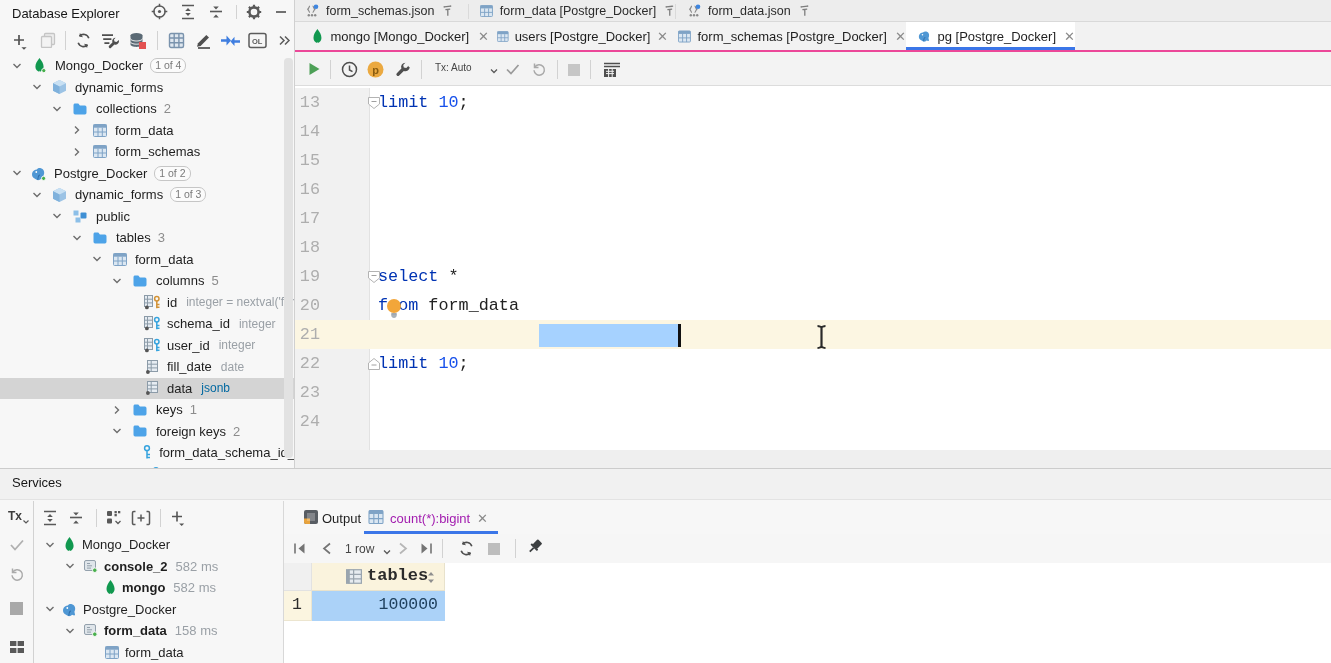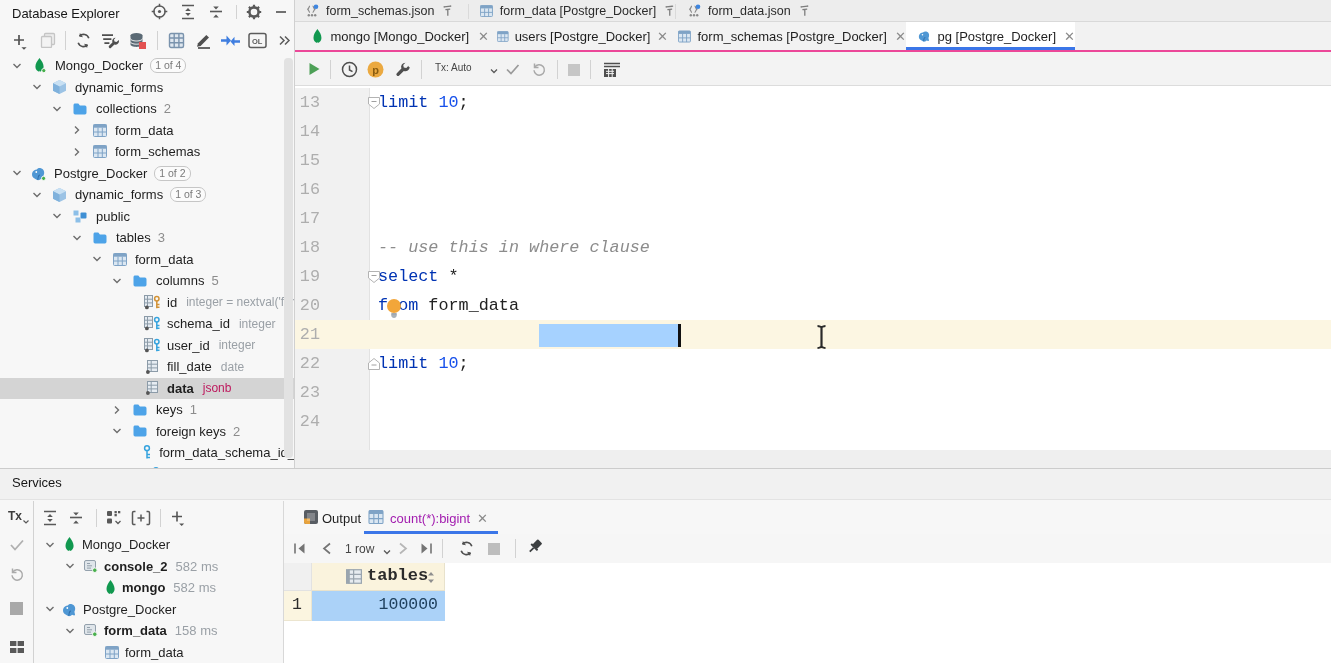--- a/index.html
+++ b/index.html
@@ -185,21 +185,20 @@
       <div class="ln" style="top:116px">17</div>
       <div class="ln" style="top:145px">18</div>
       <div class="ln" style="top:174px">19</div>
       <div class="ln" style="top:203px">20</div>
       <div class="ln" style="top:232px">21</div>
       <div class="ln" style="top:261px">22</div>
       <div class="ln" style="top:290px">23</div>
       <div class="ln" style="top:319px">24</div>
       <div class="ln" style="top:357px">25</div>
   <div class="code" style="top:0"><span class="kw">limit</span> <span class="num">10</span>;</div>
-  <div class="code" style="top:145px"><span class="cm">-- use this in where clause</span></div>
   <div class="code" style="top:174px"><span class="kw">select</span> *</div>
   <div class="code" style="top:203px"><span class="kw">from</span> form_data</div>
   <div class="code" style="top:261px"><span class="kw">limit</span> <span class="num">10</span>;</div>
 
   <svg class="abs" style="left:72px;top:8px" width="14" height="14" viewBox="0 0 14 14">
         <path d="M1.5 1.5h11v6.5L7 12.5 1.5 8z" fill="#fff" stroke="#b3b3b3"></path>
         <path d="M4.5 5.5h5" stroke="#a0a0a0"></path>
       </svg>
   <svg class="abs" style="left:72px;top:182px" width="14" height="14" viewBox="0 0 14 14">
         <path d="M1.5 1.5h11v6.5L7 12.5 1.5 8z" fill="#fff" stroke="#b3b3b3"></path>
@@ -523,22 +522,22 @@
     <div class="row" style="top:377.5px;left:0;width:295px;background:#d4d4d4">
           <s style="width:145px"></s>
           <svg width="13" height="14" viewBox="0 0 13 14">
             <g stroke="#8c9ba8" fill="#e6ecf2">
               <rect x="2.5" y="0.5" width="10" height="11"></rect>
               <path d="M2.5 4.2h10M2.5 7.9h10M6.2 0.5v11" fill="none"></path>
             </g>
             <circle cx="2.9" cy="12" r="1.9" fill="#555"></circle>
           </svg>
           <s style="width:9px"></s>
-          <span style="font-weight:bold">data</span>
-          <span class="typ" style="color:#be185d">jsonb</span>
+          <span style="font-weight:normal">data</span>
+          <span class="typ" style="color:#0369a1">jsonb</span>
         </div>
     <div class="row" style="top:399px;left:0;width:295px">
           <s style="width:109px"></s>
           <svg width="16" height="16" viewBox="0 0 16 16">
             <path d="M6 4.5l3.5 3.5L6 11.5" stroke="#6e6e6e" stroke-width="1.4" fill="none"></path>
           </svg>
           <s style="width:8px"></s>
           <svg width="14" height="12" viewBox="0 0 14 12">
             <path d="M0.5 2.2C0.5 1.3 1.2 0.6 2.1 0.6h3.2l1.6 2h5a1.6 1.6 0 0 1 1.6 1.6v5.6a1.6 1.6 0 0 1-1.6 1.6H2.1a1.6 1.6 0 0 1-1.6-1.6z" fill="#4da3e8"></path>
           </svg>

